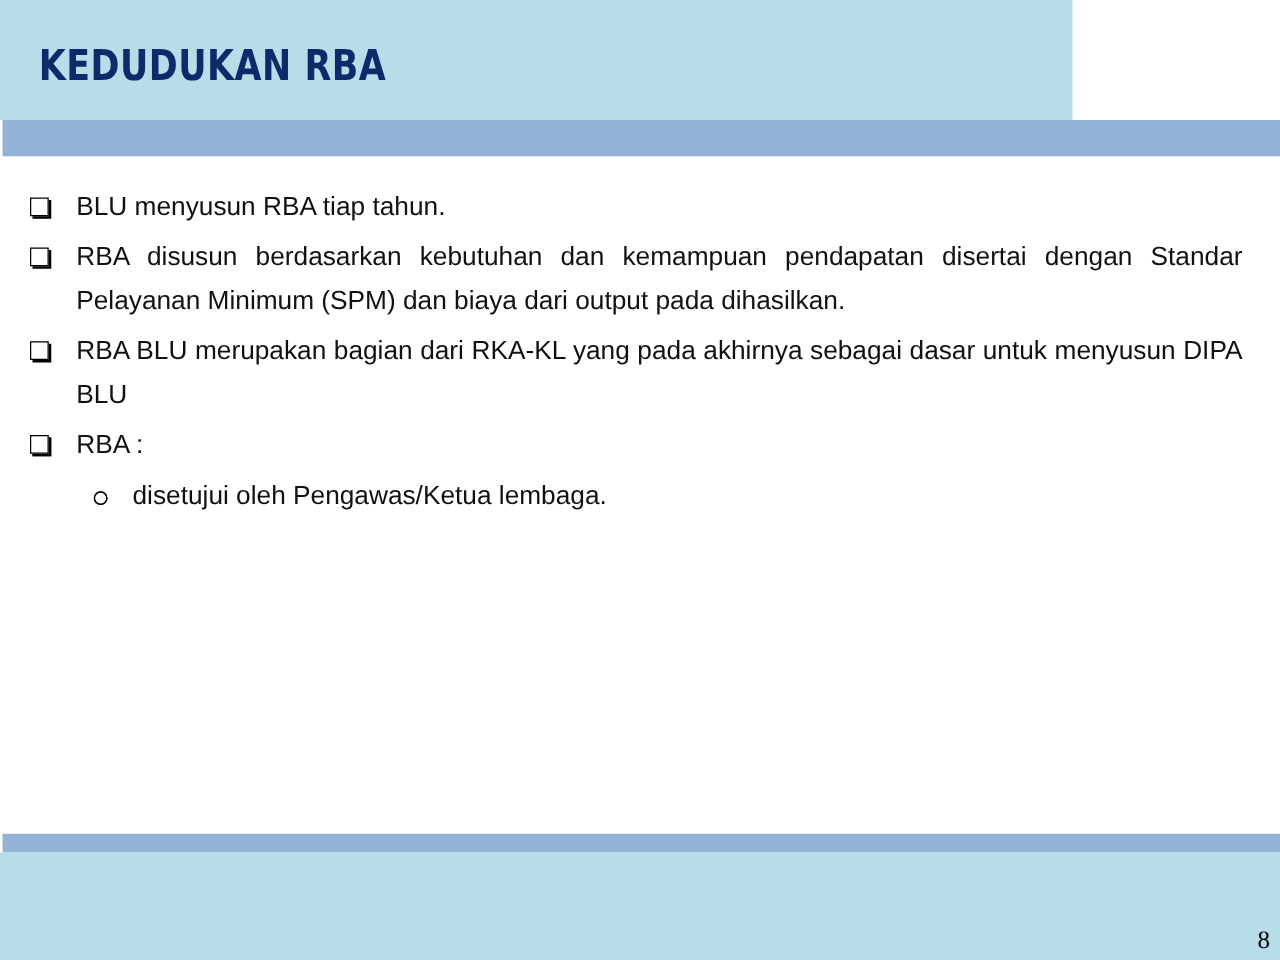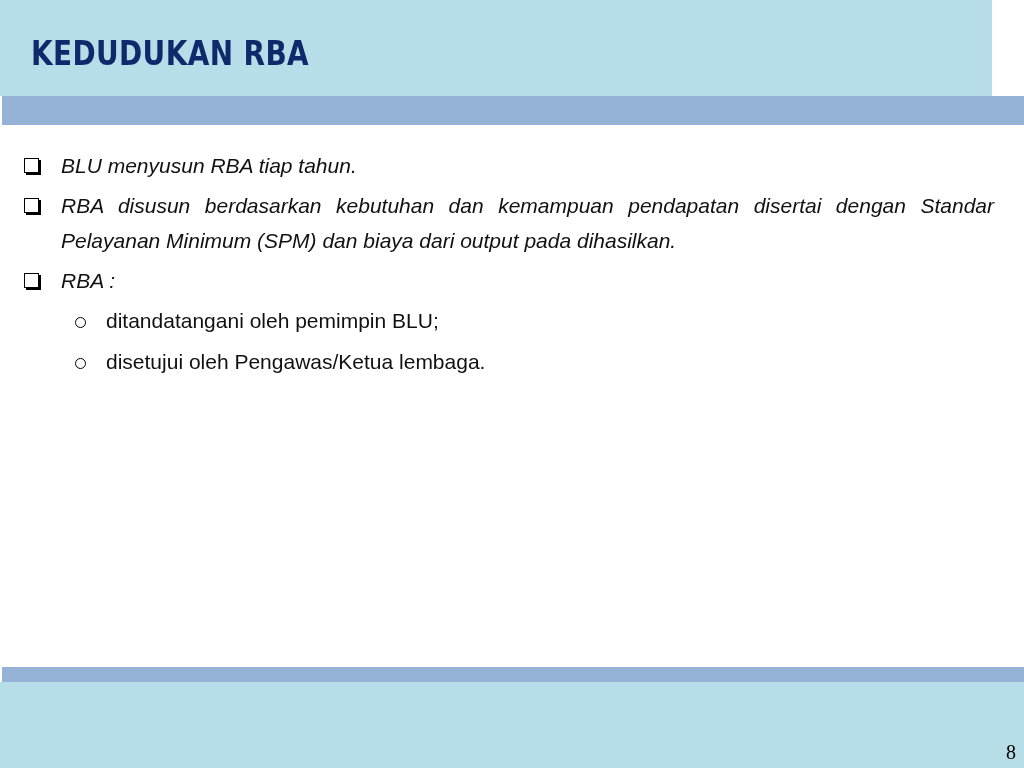--- a/index.html
+++ b/index.html
@@ -2,21 +2,21 @@
 <html><head>
   <meta charset="utf-8">
   <style>
     html, body { margin: 0; padding: 0; }
     body {
       width: 1024px; height: 768px; overflow: hidden; position: relative;
       background: #ffffff;
       font-family: "Liberation Sans", "DejaVu Sans", sans-serif;
     }
     .top-band {
-      position: absolute; left: 0; top: 0; width: 992px; height: 96px;
+      position: absolute; left: 0; top: 0; width: 858px; height: 96px;
       background: #b7dde8;
     }
     .title {
       position: absolute; left: 31px; top: 36px;
       font-family: "DejaVu Sans", sans-serif;
       font-weight: bold; font-size: 34px; letter-spacing: 0.5px;
       color: #0f2a6b; margin: 0; line-height: 1;
       transform: scaleX(0.82); transform-origin: left center;
     }
     .top-stripe {
@@ -36,21 +36,20 @@
       font-family: "Liberation Serif", serif; font-size: 20px; color: #000;
       line-height: 1;
     }
     .content {
       position: absolute; left: 22px; top: 148px; width: 972px;
       font-size: 21px; color: #111; line-height: 35px;
     }
     .item {
       position: relative; padding-left: 39px; margin-bottom: 5px;
       text-align: justify;
-      font-style: italic;
     }
     .box-bullet {
       position: absolute; left: 2px; top: 10px;
       width: 13px; height: 13px; border: 1.5px solid #000;
       box-shadow: 2px 2px 0 #000; background: #fff;
     }
     .sub-list { margin-top: 5px; }
     .sub-item {
       position: relative; padding-left: 84px; margin-bottom: 6px;
     }
@@ -71,29 +70,32 @@
   <div class="item">
     <span class="box-bullet"></span>
     <span>BLU menyusun RBA tiap tahun.</span>
   </div>
   <div class="item">
     <span class="box-bullet"></span>
     <span>RBA disusun berdasarkan kebutuhan dan kemampuan pendapatan disertai dengan Standar Pelayanan Minimum (SPM) dan biaya dari output pada dihasilkan.</span>
   </div>
   <div class="item">
     <span class="box-bullet"></span>
+    <span>RBA BLU merupakan bagian dari RKA-KL yang pada akhirnya sebagai dasar untuk menyusun DIPA BLU</span>
+  </div>
+  <div class="item">
+    <span class="box-bullet"></span>
   </div>
   <div class="item">
     <span class="box-bullet"></span>
     <span>RBA :</span>
   </div>
   <div class="sub-list">
     <div class="sub-item">
       <span class="circle-bullet"></span>
-      <span>ditandatangani oleh pemimpin BLU;</span>
     </div>
     <div class="sub-item">
       <span class="circle-bullet"></span>
       <span>disetujui oleh Pengawas/Ketua lembaga.</span>
     </div>
   </div>
 </div>
 
 <div class="bottom-stripe"></div>
 <div class="bottom-band">

